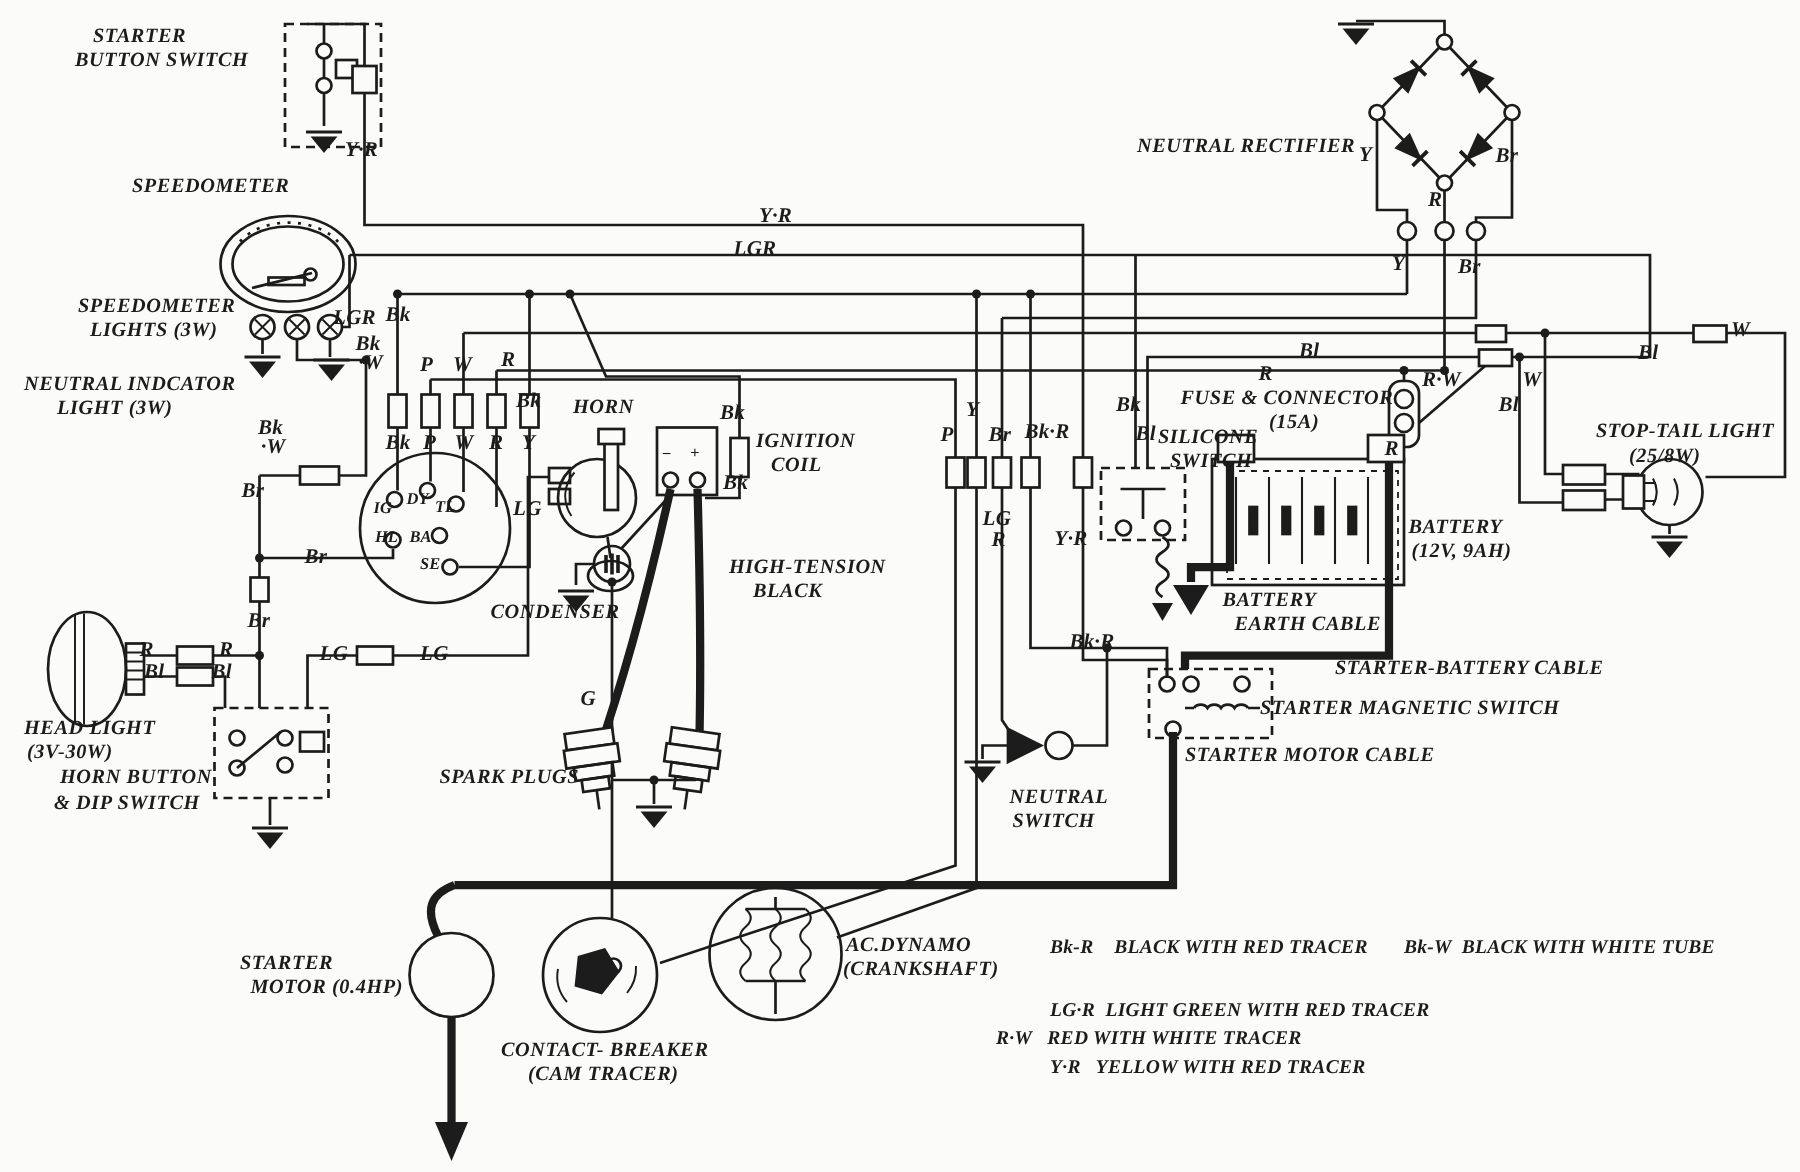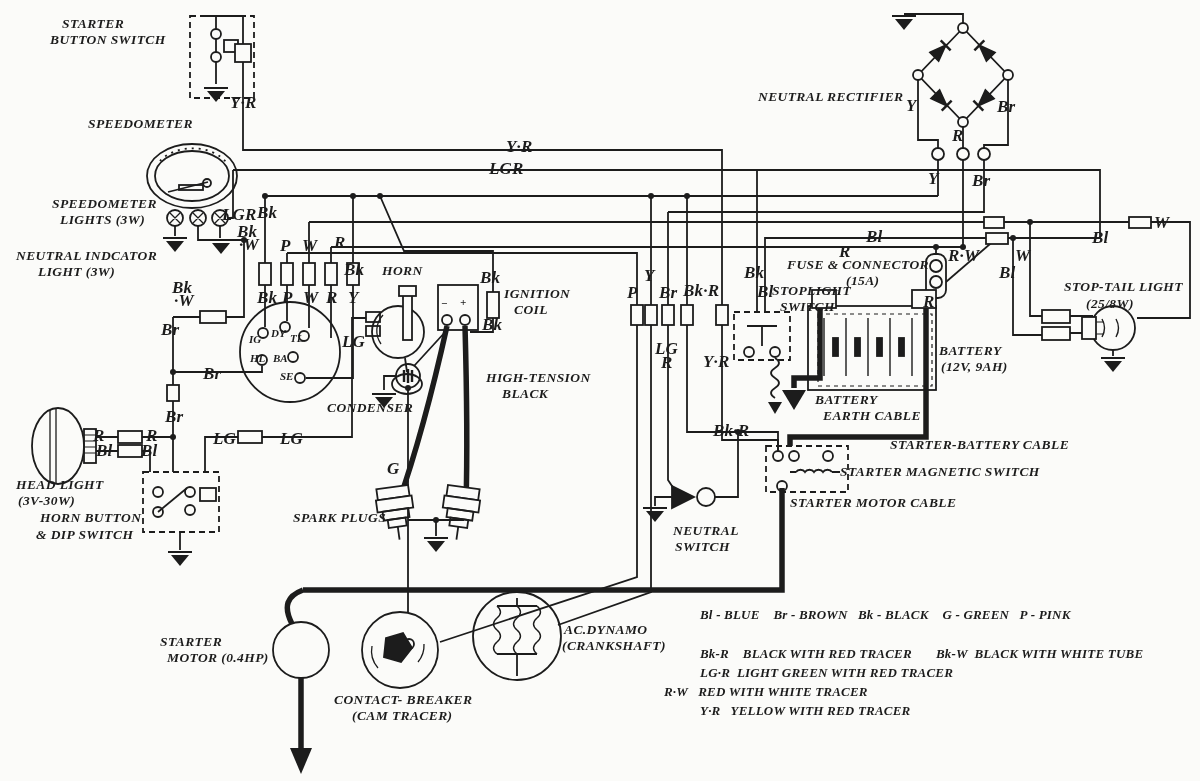--- a/index.html
+++ b/index.html
@@ -1,21 +1,21 @@
 <!DOCTYPE html>
 <html><head>
 <meta charset="utf-8">
 <style>
   html,body{margin:0;padding:0;background:#fbfbf9;}
   #wrap{position:relative;width:1200px;height:781px;overflow:hidden;
         font-family:Liberation Serif, serif;color:#1c1c1c;background:#fbfbf9;}
   #art{position:absolute;left:0;top:0;}
   .c,.w,.t,.lg{position:absolute;font-style:italic;white-space:nowrap;line-height:1;}
   .c{font-size:13.5px;letter-spacing:.4px;font-weight:700;}
-  .w{font-size:17px;letter-spacing:.2px;font-weight:700;}
+  .w{font-size:14px;letter-spacing:.2px;font-weight:700;}
   .t{font-size:11px;font-weight:700;}
   .lg{font-size:13px;white-space:pre;font-weight:700;letter-spacing:.2px;}
 </style>
 </head>
 <body>
 
 <div id="wrap">
 
 <svg id="art" width="1200" height="781" viewBox="0 0 1200 781">
   <defs>
@@ -317,21 +317,21 @@
 <div class="c" style="left:38px;top:265px">LIGHT (3W)</div>
 <div class="c" style="left:382px;top:264px">HORN</div>
 <div class="c" style="left:504px;top:287px">IGNITION</div>
 <div class="c" style="left:514px;top:303px">COIL</div>
 <div class="c" style="left:486px;top:371px">HIGH-TENSION</div>
 <div class="c" style="left:502px;top:387px">BLACK</div>
 <div class="c" style="left:327px;top:401px">CONDENSER</div>
 <div class="c" style="left:758px;top:90px">NEUTRAL RECTIFIER</div>
 <div class="c" style="left:787px;top:258px">FUSE &amp; CONNECTOR</div>
 <div class="c" style="left:846px;top:274px">(15A)</div>
-<div class="c" style="left:772px;top:284px">STOPLIGHT</div>
+<div class="c" style="left:772px;top:284px">SILICONE</div>
 <div class="c" style="left:780px;top:300px">SWITCH</div>
 <div class="c" style="left:939px;top:344px">BATTERY</div>
 <div class="c" style="left:941px;top:360px">(12V, 9AH)</div>
 <div class="c" style="left:815px;top:393px">BATTERY</div>
 <div class="c" style="left:823px;top:409px">EARTH CABLE</div>
 <div class="c" style="left:1064px;top:280px">STOP-TAIL LIGHT</div>
 <div class="c" style="left:1086px;top:297px">(25/8W)</div>
 <div class="c" style="left:890px;top:438px">STARTER-BATTERY CABLE</div>
 <div class="c" style="left:840px;top:465px">STARTER MAGNETIC SWITCH</div>
 <div class="c" style="left:790px;top:496px">STARTER MOTOR CABLE</div>
@@ -406,19 +406,18 @@
 <div class="w" style="left:972px;top:172px">Br</div>
 <div class="w" style="left:839px;top:243px">R</div>
 <div class="w" style="left:866px;top:228px">Bl</div>
 <div class="w" style="left:948px;top:247px">R·W</div>
 <div class="w" style="left:1015px;top:247px">W</div>
 <div class="w" style="left:999px;top:264px">Bl</div>
 <div class="w" style="left:923px;top:293px">R</div>
 <div class="w" style="left:1154px;top:214px">W</div>
 <div class="w" style="left:1092px;top:229px">Bl</div>
 
-<div class="lg" style="left:700px;top:608px">Bl - BLUE    Br - BROWN   Bk - BLACK    G - GREEN   P - PINK</div>
-<div class="lg" style="left:700px;top:647px">Bk-R    BLACK WITH RED TRACER       Bk-W  BLACK WITH WHITE TUBE</div>
+<div class="lg" style="left:700px;top:624px">Bk-R    BLACK WITH RED TRACER       Bk-W  BLACK WITH WHITE TUBE</div>
 <div class="lg" style="left:700px;top:666px">LG·R  LIGHT GREEN WITH RED TRACER</div>
 <div class="lg" style="left:664px;top:685px">R·W   RED WITH WHITE TRACER</div>
 <div class="lg" style="left:700px;top:704px">Y·R   YELLOW WITH RED TRACER</div>
 
 </div>
 
 </body></html>

